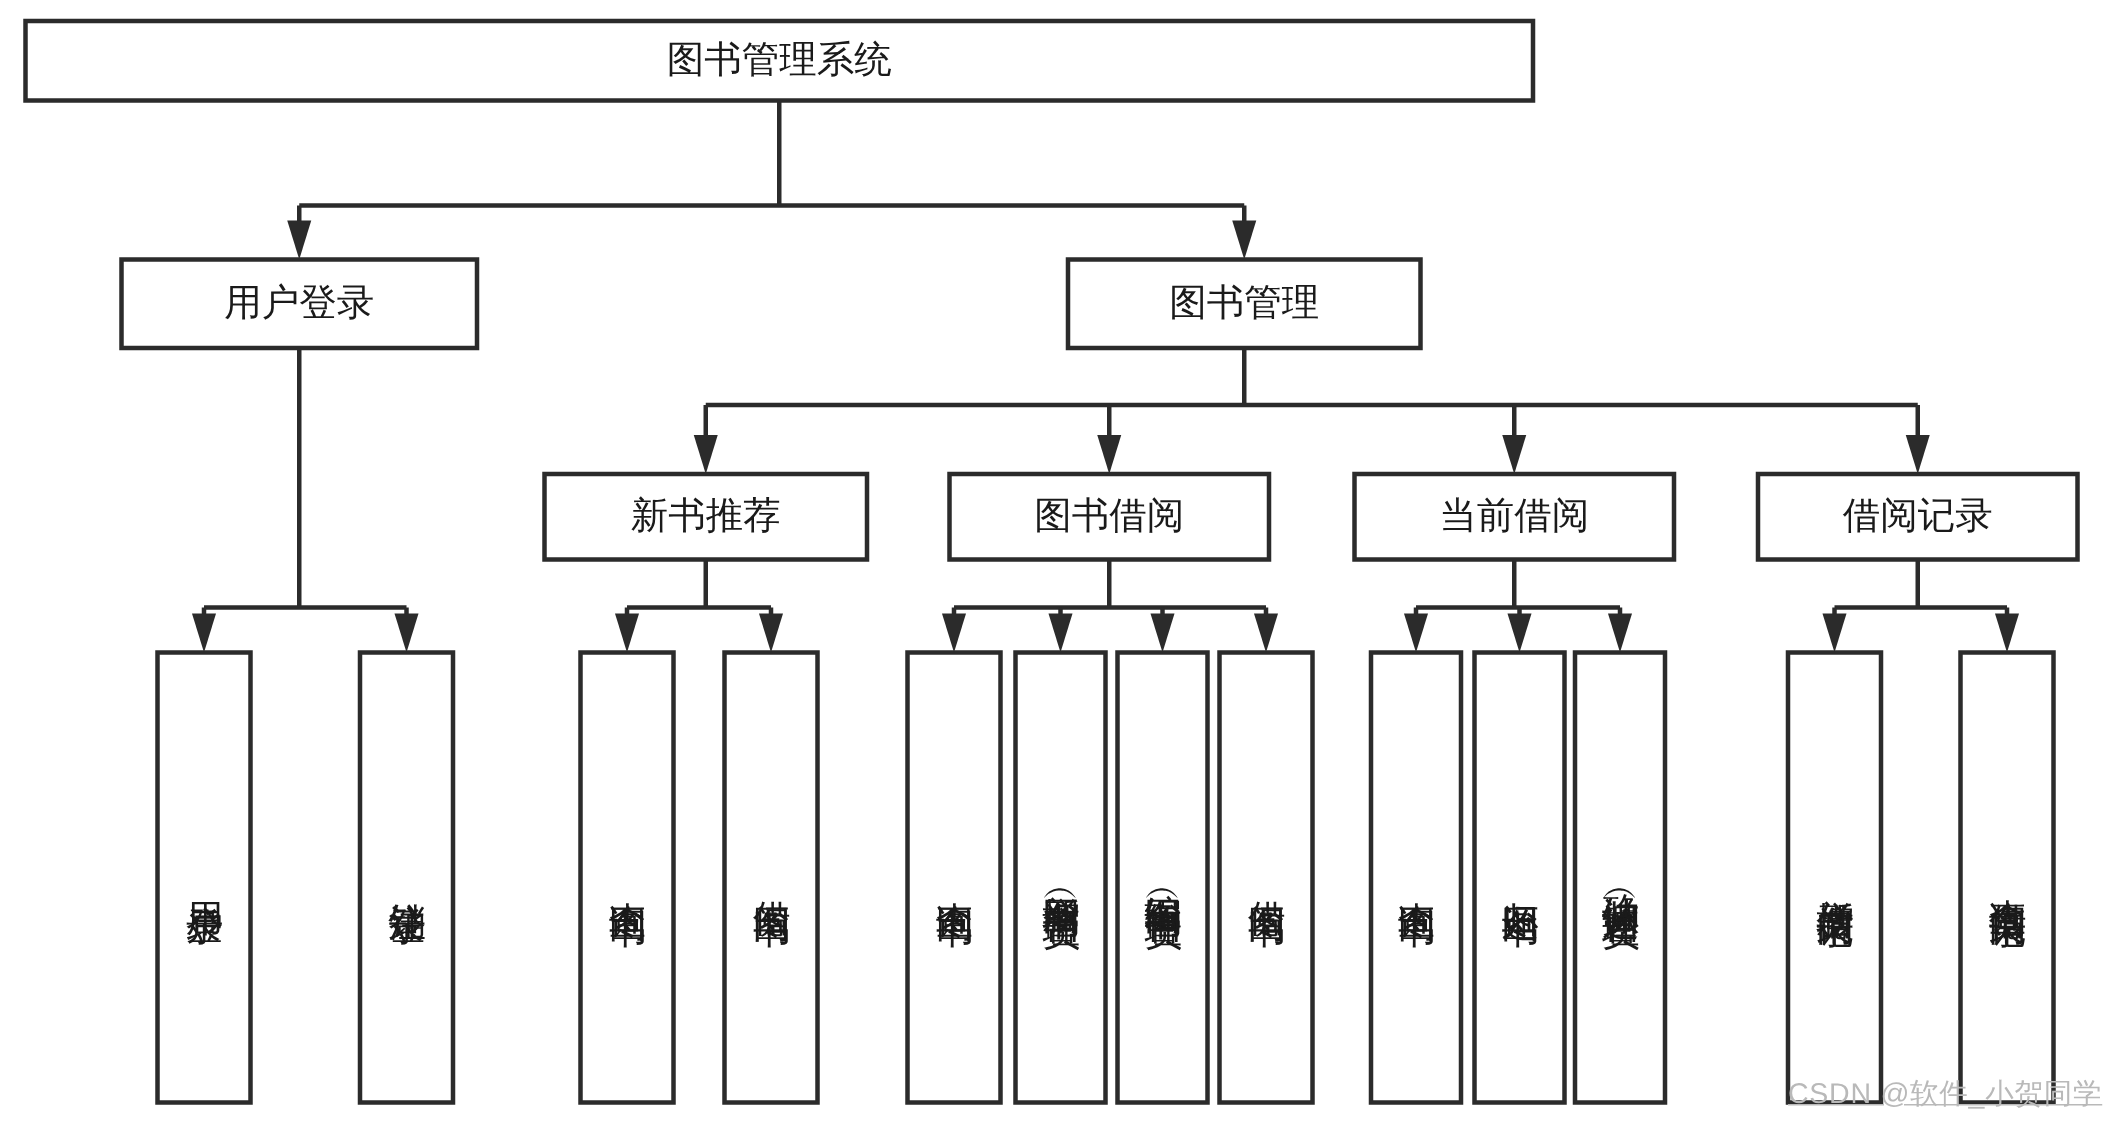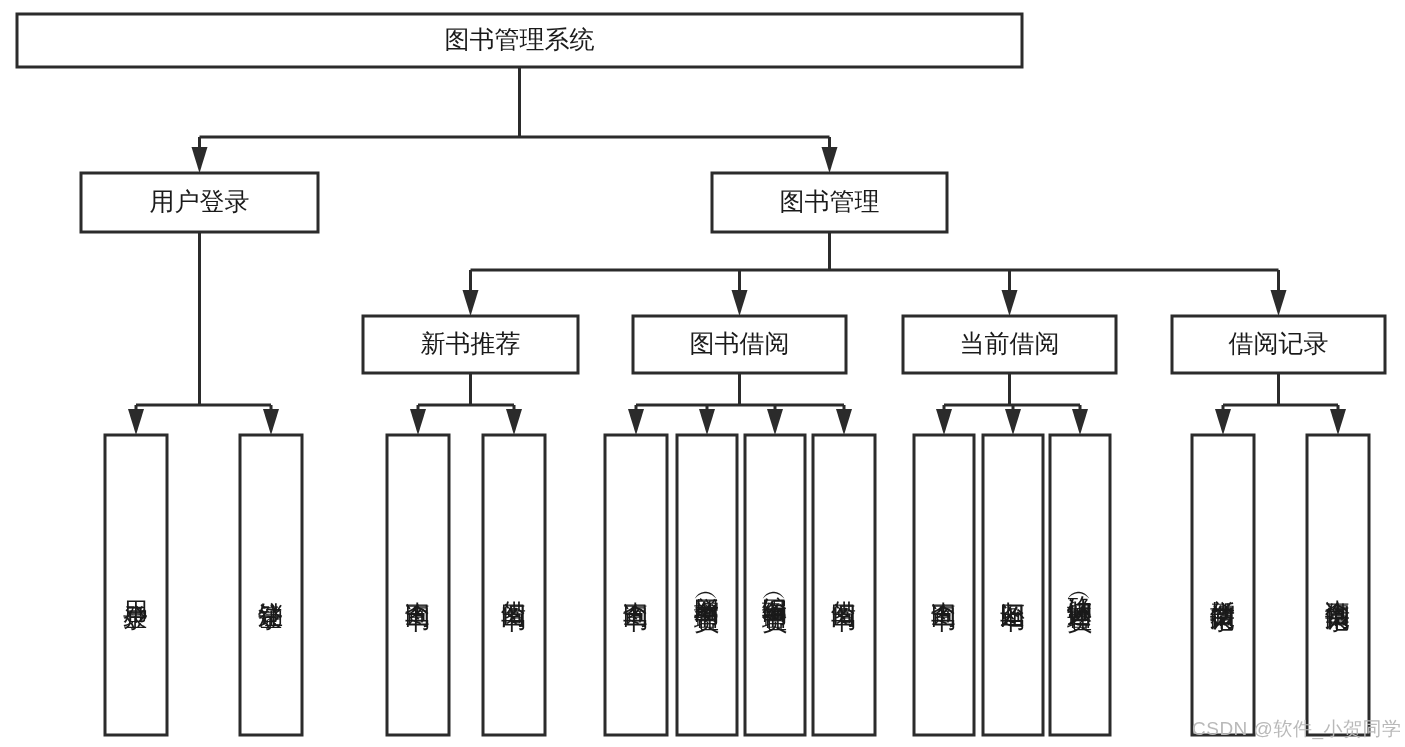--- a/index.html
+++ b/index.html
@@ -175,15 +175,15 @@
       <div class="node-label-v" style="left: 677px; top: 435px; width: 60px; height: 300px;">新增图书（管理员）</div>
       <div class="node-label-v" style="left: 745px; top: 435px; width: 60px; height: 300px;">编辑图书（管理员）</div>
       <div class="node-label-v" style="left: 813px; top: 435px; width: 62px; height: 300px;">借阅图书</div>
       <div class="node-label-v" style="left: 914px; top: 435px; width: 60px; height: 300px;">查询图书</div>
       <div class="node-label-v" style="left: 983px; top: 435px; width: 60px; height: 300px;">归还图书</div>
       <div class="node-label-v" style="left: 1050px; top: 435px; width: 60px; height: 300px;">确认归还（管理员）</div>
       <div class="node-label-v" style="left: 1192px; top: 435px; width: 62px; height: 300px;">新增借阅记录</div>
       <div class="node-label-v" style="left: 1307px; top: 435px; width: 62px; height: 300px;">查询借阅记录</div>
     </div>
 
-  <div class="watermark" style="left: 1192px; top: 716px;">CSDN @软件_小贺同学</div>
+  <div class="watermark" style="left: 1192px; top: 716px; text-decoration: underline;">CSDN @软件_小贺同学</div>
 
 </div>
 
 </body></html>

